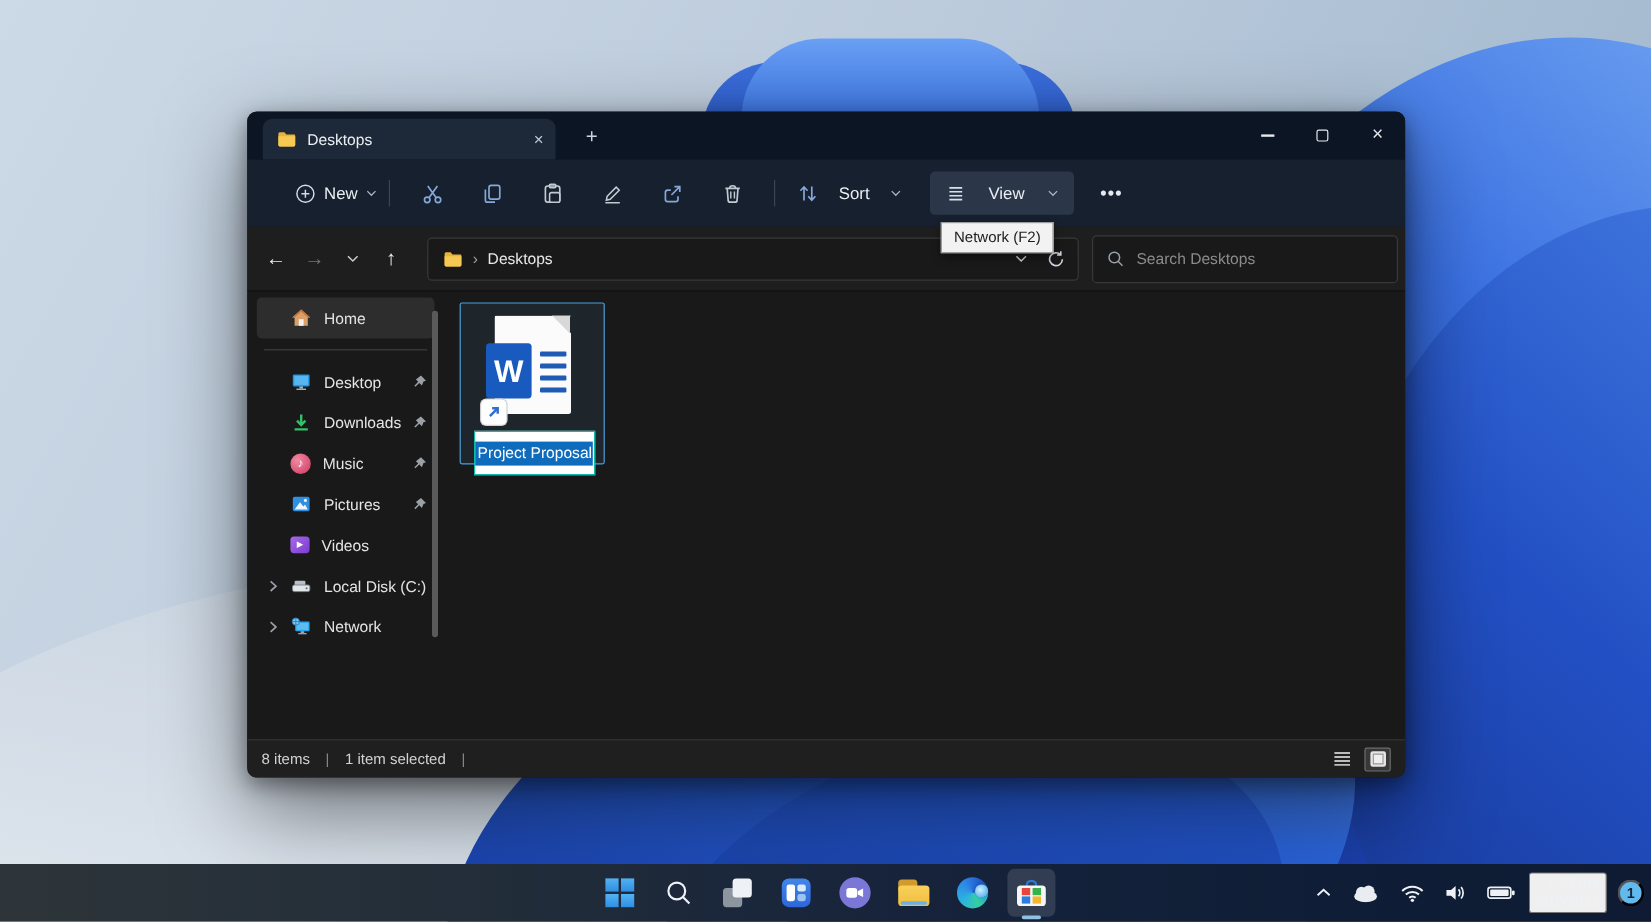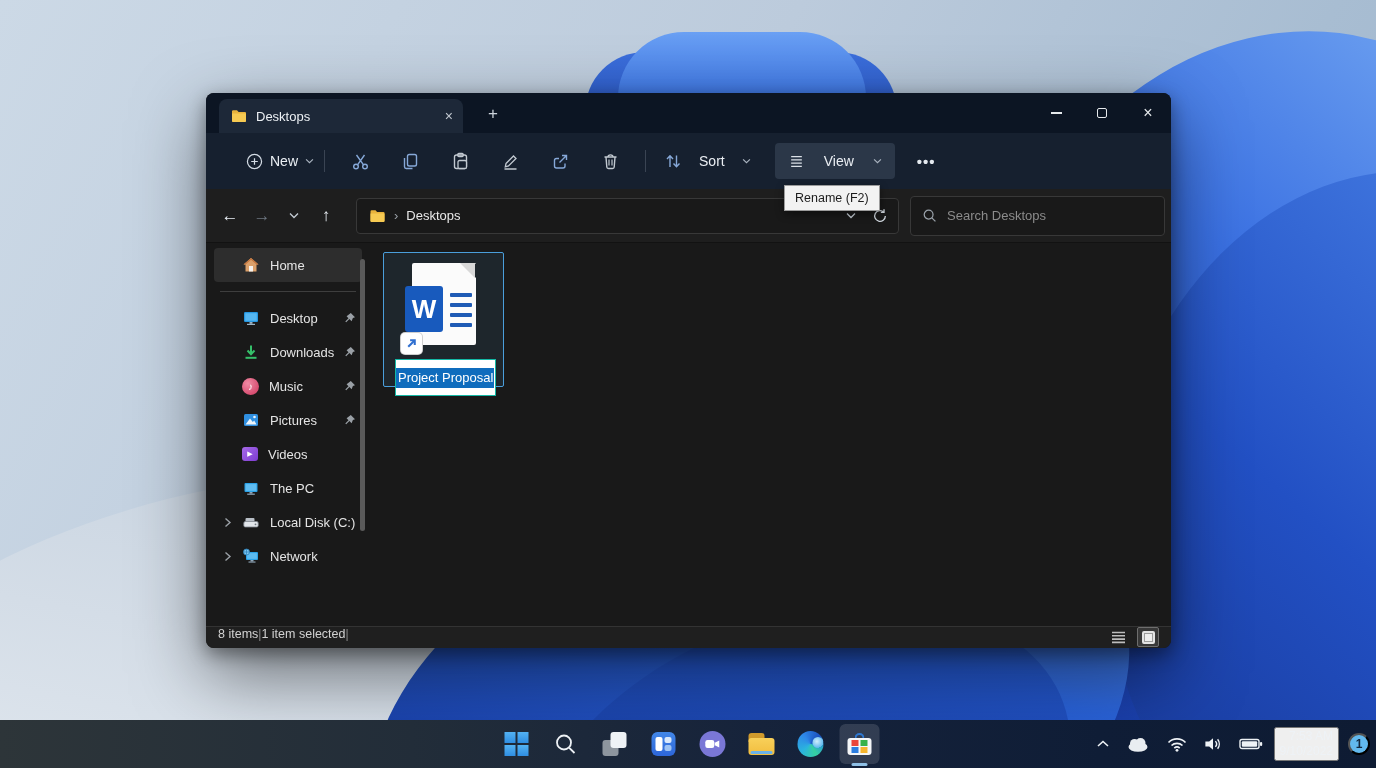--- a/index.html
+++ b/index.html
@@ -92,22 +92,22 @@
   .wbox { position:absolute; left:21px; top:33px; width:38px; height:46px; background:#185abd; border-radius:3px;
           display:grid; place-items:center; }
   .wletter { color:#fff; font-size:26px; font-weight:bold; }
   .wline { position:absolute; left:66px; width:22px; height:3.6px; background:#1f5bb5; border-radius:1px; }
   .shortcut { position:absolute; left:17px; top:80px; width:21px; height:21px; background:#fff; border-radius:4px;
               display:grid; place-items:center; box-shadow:0 0 0 1px #cfcfcf; }
   .rename-box { position:absolute; left:11px; top:106px; width:101px; height:37px; background:#fff;
                 display:flex; align-items:center; border:1px solid #14b8a6; }
   .rename-sel { background:#0f6cbd; color:#fff; font-size:13px; padding:2.5px 1px 2.5px 2px; white-space:nowrap; }
 
-  .statusbar { position:absolute; left:0; bottom:0; right:0; height:22px; background:#1f1f1f;
-               border-top:1px solid #333; display:flex; align-items:flex-start; padding:0 12px; }
+  .statusbar { position:absolute; left:0; bottom:0; right:0; height:32px; background:#1f1f1f;
+               border-top:1px solid #333; display:flex; align-items:center; padding:0 12px; gap:13px; }
   .st-text { font-size:12.5px; color:#d2d2d2; }
   .st-sep { font-size:12px; color:#8a8a8a; }
   .st-right { margin-left:auto; display:flex; align-items:center; gap:8px; }
   .st-ico { width:22px; height:20px; display:grid; place-items:center; background:none; border:none; }
   .st-thumb { width:22px; height:20px; display:grid; place-items:center; background:#383838; border:1px solid #6e6e6e; border-radius:2px; }
   .st-thumb-in { width:13px; height:13px; border:2px solid #e4e4e4; border-radius:2px; background:#9c9c9c; display:grid; place-items:center; }
   .st-thumb-in span { width:7px; height:7px; background:#efefef; display:block; }
 
   
   .taskbar { position:absolute; left:0; top:720px; width:100%; height:48px;
@@ -259,21 +259,21 @@
         </svg>
         <span class="tb-label">View</span>
         <svg width="9" height="6" viewBox="0 0 10 7">
           <polyline points="1,1.5 5,5.5 9,1.5" fill="none" stroke="#aab4c0" stroke-width="1.3"></polyline>
         </svg>
       </button>
 
       <button class="tb-more">•••</button>
     </div>
 
-    <div class="tooltip">Rename (F2)</div>
+    <div class="tooltip">Network (F2)</div>
 
     <div class="addr">
       <button class="nav-btn">←</button>
       <button class="nav-btn nav-fwd">→</button>
       <button class="nav-btn">
         <svg width="10" height="7" viewBox="0 0 10 7">
           <polyline points="1,1.5 5,5.5 9,1.5" fill="none" stroke="#c4ccd4" stroke-width="1.3"></polyline>
         </svg>
       </button>
       <button class="nav-btn">↑</button>
@@ -388,32 +388,20 @@
               </svg>
           </span>
         </div>
 
         <div class="side-item">
           <span class="exp"></span>
           <span class="side-ico" style="width:16px;height:14px;border-radius:3px;background:linear-gradient(135deg,#a66ae8,#7d3bd0);color:#fff;font-size:7px;">▶</span>
           <span class="side-label">Videos</span>
         </div>
 
-        <div class="side-item">
-          <span class="exp"></span>
-          <span class="side-ico">
-            <svg width="18" height="18" viewBox="0 0 18 18">
-              <rect x="2.5" y="4" width="13" height="9" rx="1" fill="#2aa2e8"></rect>
-              <rect x="3.6" y="5.1" width="10.8" height="6.8" fill="#60bdf2"></rect>
-              <rect x="7.5" y="13" width="3" height="1.6" fill="#8fa6b8"></rect>
-              <rect x="5.2" y="14.6" width="7.6" height="1.2" fill="#8fa6b8"></rect>
-            </svg>
-          </span>
-          <span class="side-label">The PC</span>
-        </div>
 
         <div class="side-item">
           <span class="exp">
             <svg width="8" height="11" viewBox="0 0 8 11">
                 <polyline points="1.5,1.5 6,5.5 1.5,9.5" fill="none" stroke="#9aa0a6" stroke-width="1.4"></polyline>
               </svg>
           </span>
           <span class="side-ico">
             <svg width="18" height="18" viewBox="0 0 18 18">
               <rect x="3.5" y="5" width="9" height="4.5" rx="1" fill="#b9bfc7"></rect>

